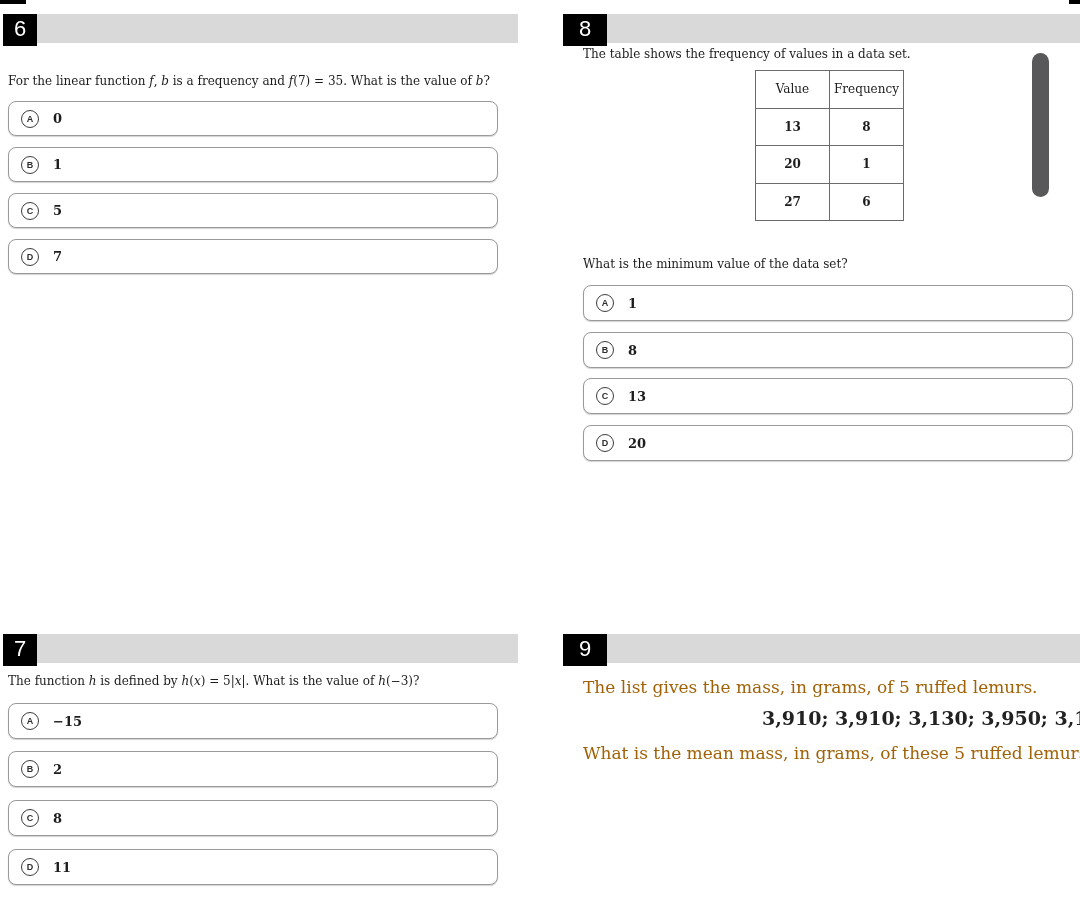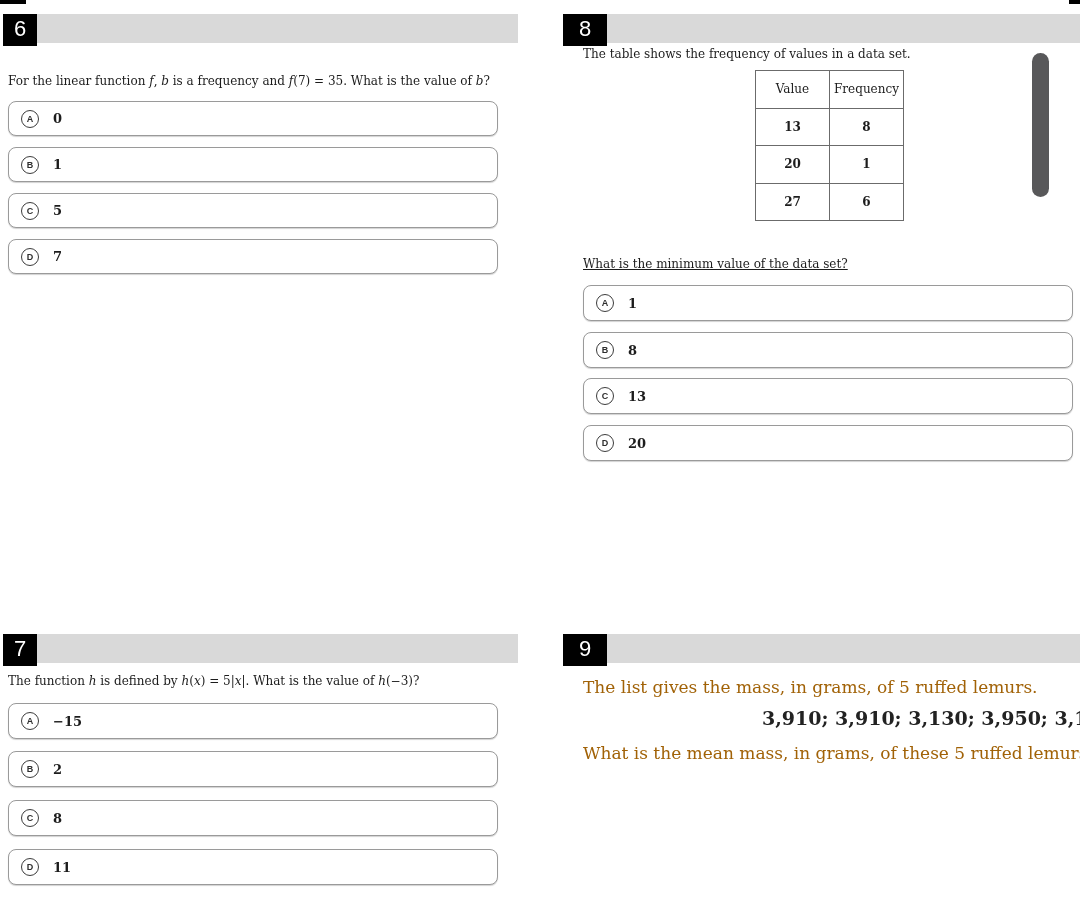--- a/index.html
+++ b/index.html
@@ -174,21 +174,21 @@
           <td>20</td>
           <td>1</td>
         </tr>
         <tr>
           <td>27</td>
           <td>6</td>
         </tr>
       </tbody>
     </table>
 
-    <div class="prompt" style="left:43px; top:256px;text-decoration:underline;">What is the minimum value of the data set?</div>
+    <div class="prompt" style="left:43px; top:256px;">What is the minimum value of the data set?</div>
 
     <div class="opt" style="left:43px; top:285px; height:36px;">
       <span class="optcircle">A</span>
       <span class="optvalue">1</span>
     </div>
     <div class="opt" style="left:43px; top:332px; height:36px;">
       <span class="optcircle">B</span>
       <span class="optvalue">8</span>
     </div>
     <div class="opt" style="left:43px; top:378px; height:36px;">

